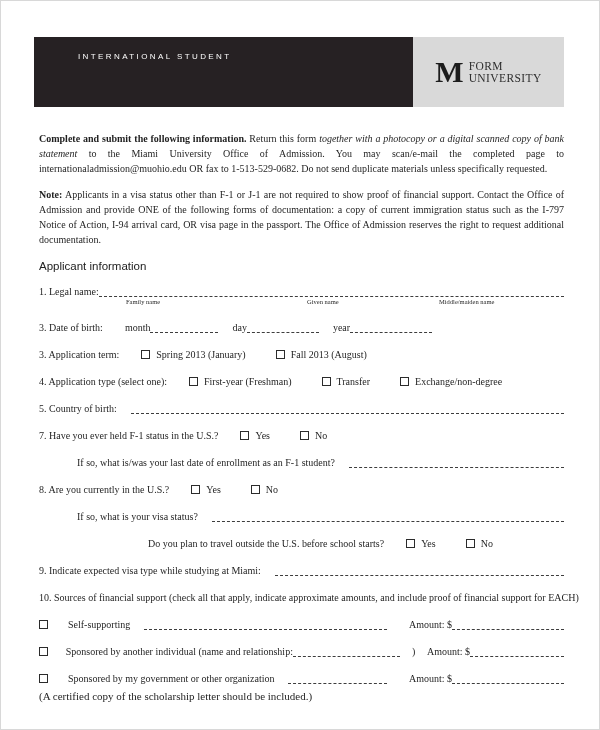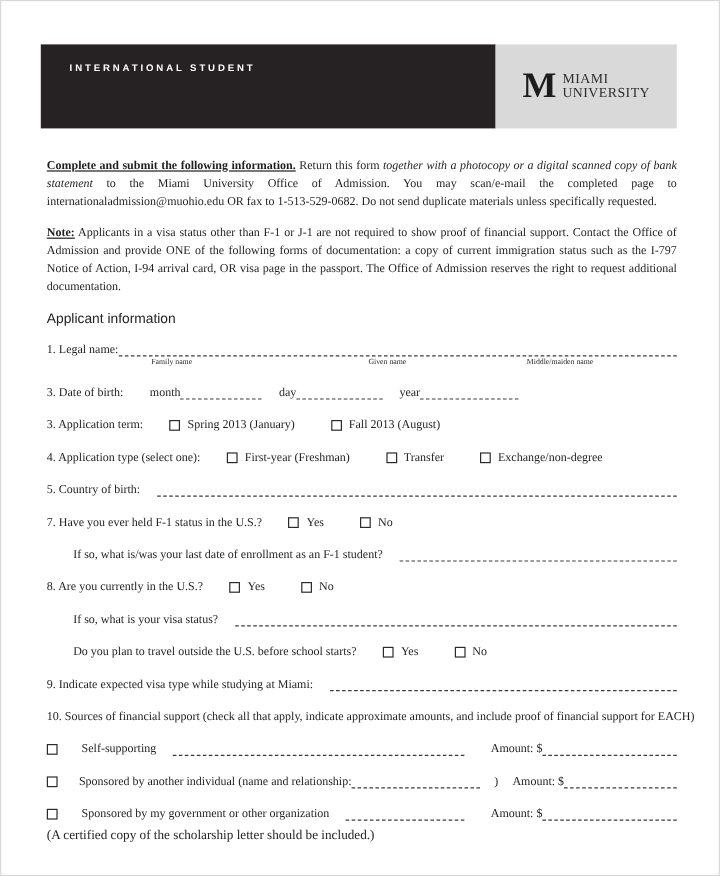--- a/index.html
+++ b/index.html
@@ -8,42 +8,42 @@
     background:#ffffff; border:1px solid #d8d8d8;
     font-family:"Liberation Serif", serif; color:#1f1f1f; overflow:hidden;
   }
   
   .header { display:flex; margin:36px 35px 0 33px; height:70px; }
   .header-dark {
     flex:1; background:#262123; color:#ffffff;
     font-family:"Liberation Sans", sans-serif;
     padding:15px 0 0 24px; box-sizing:border-box;
   }
-  .eyebrow { font-size:8px; font-weight:bold; letter-spacing:2.4px; }
+  .eyebrow { font-size:8px; font-weight:normal; letter-spacing:2.4px;margin-left:20px; }
   .form-title { font-size:14px; font-weight:bold; letter-spacing:3px; margin-top:7px; }
   .header-logo {
     width:151px; background:#d9d9d9; display:flex;
     align-items:center; justify-content:center; gap:5px;
   }
   .monogram { font-size:30px; font-weight:bold; color:#1c1c1c; line-height:30px; font-family:"Liberation Serif", serif; }
   .uni-name { font-size:11.5px; color:#2e2e2e; line-height:12px; letter-spacing:0.4px; }
   
   .content { padding:0 35px 0 38px; }
   .para { font-size:10px; line-height:15px; text-align:justify; margin:0; }
   .p1 { margin-top:24px; }
   .p2 { margin-top:11px; }
-  .bold { font-weight:bold;text-decoration:underline; }
+  .bold { font-weight:bold; }
   .italic { font-style:italic; }
   .section-title {
     font-family:"Liberation Sans", sans-serif; font-size:11.5px; font-weight:normal;
     color:#222222; margin:13px 0 0 0;
   }
   .row { display:flex; align-items:flex-end; font-size:10px; margin-top:16px; white-space:nowrap; }
   .row-tight { margin-top:14px;text-align:right; }
-  .indent { margin-left:22px; }
+  .indent { margin-left:38px;justify-content:center; }
   .fill { border-bottom:1px dashed #3d3d3d; height:10px; }
   .grow { flex:1; }
   .gap-s { width:14px; } .gap-m { width:22px; } .gap-l { width:30px; }
   .cb {
     width:7px; height:7px; border:1px solid #2b2b2b; display:inline-block;
     margin:0 6px 1px 0; flex:none; background:#ffffff;
   }
   .sublabels { position:relative; height:9px; font-size:6.5px; color:#2a2a2a; }
   .sublabels span { position:absolute; top:1px; }
   .sub1 { left:87px; } .sub2 { left:268px; } .sub3 { left:400px; }
@@ -55,21 +55,21 @@
 
 <div class="page">
 
   <div class="header">
     <div class="header-dark">
       <div class="eyebrow">INTERNATIONAL STUDENT</div>
     </div>
     <div class="header-logo">
       <span class="monogram">M</span>
       <span class="uni-name">
-        <span>MIAMI</span><br>
+        <span>FORM</span><br>
         <span>UNIVERSITY</span>
       </span>
     </div>
   </div>
 
   <div class="content">
 
     <p class="para p1">
       <span class="bold">Complete and submit the following information.</span><span> Return this form </span><span class="italic">together with a photocopy or a digital scanned copy of bank statement</span><span> to the Miami University Office of Admission. You may scan/e-mail the completed page to internationaladmission@muohio.edu OR fax to 1-513-529-0682. Do not send duplicate materials unless specifically requested.</span>
     </p>

